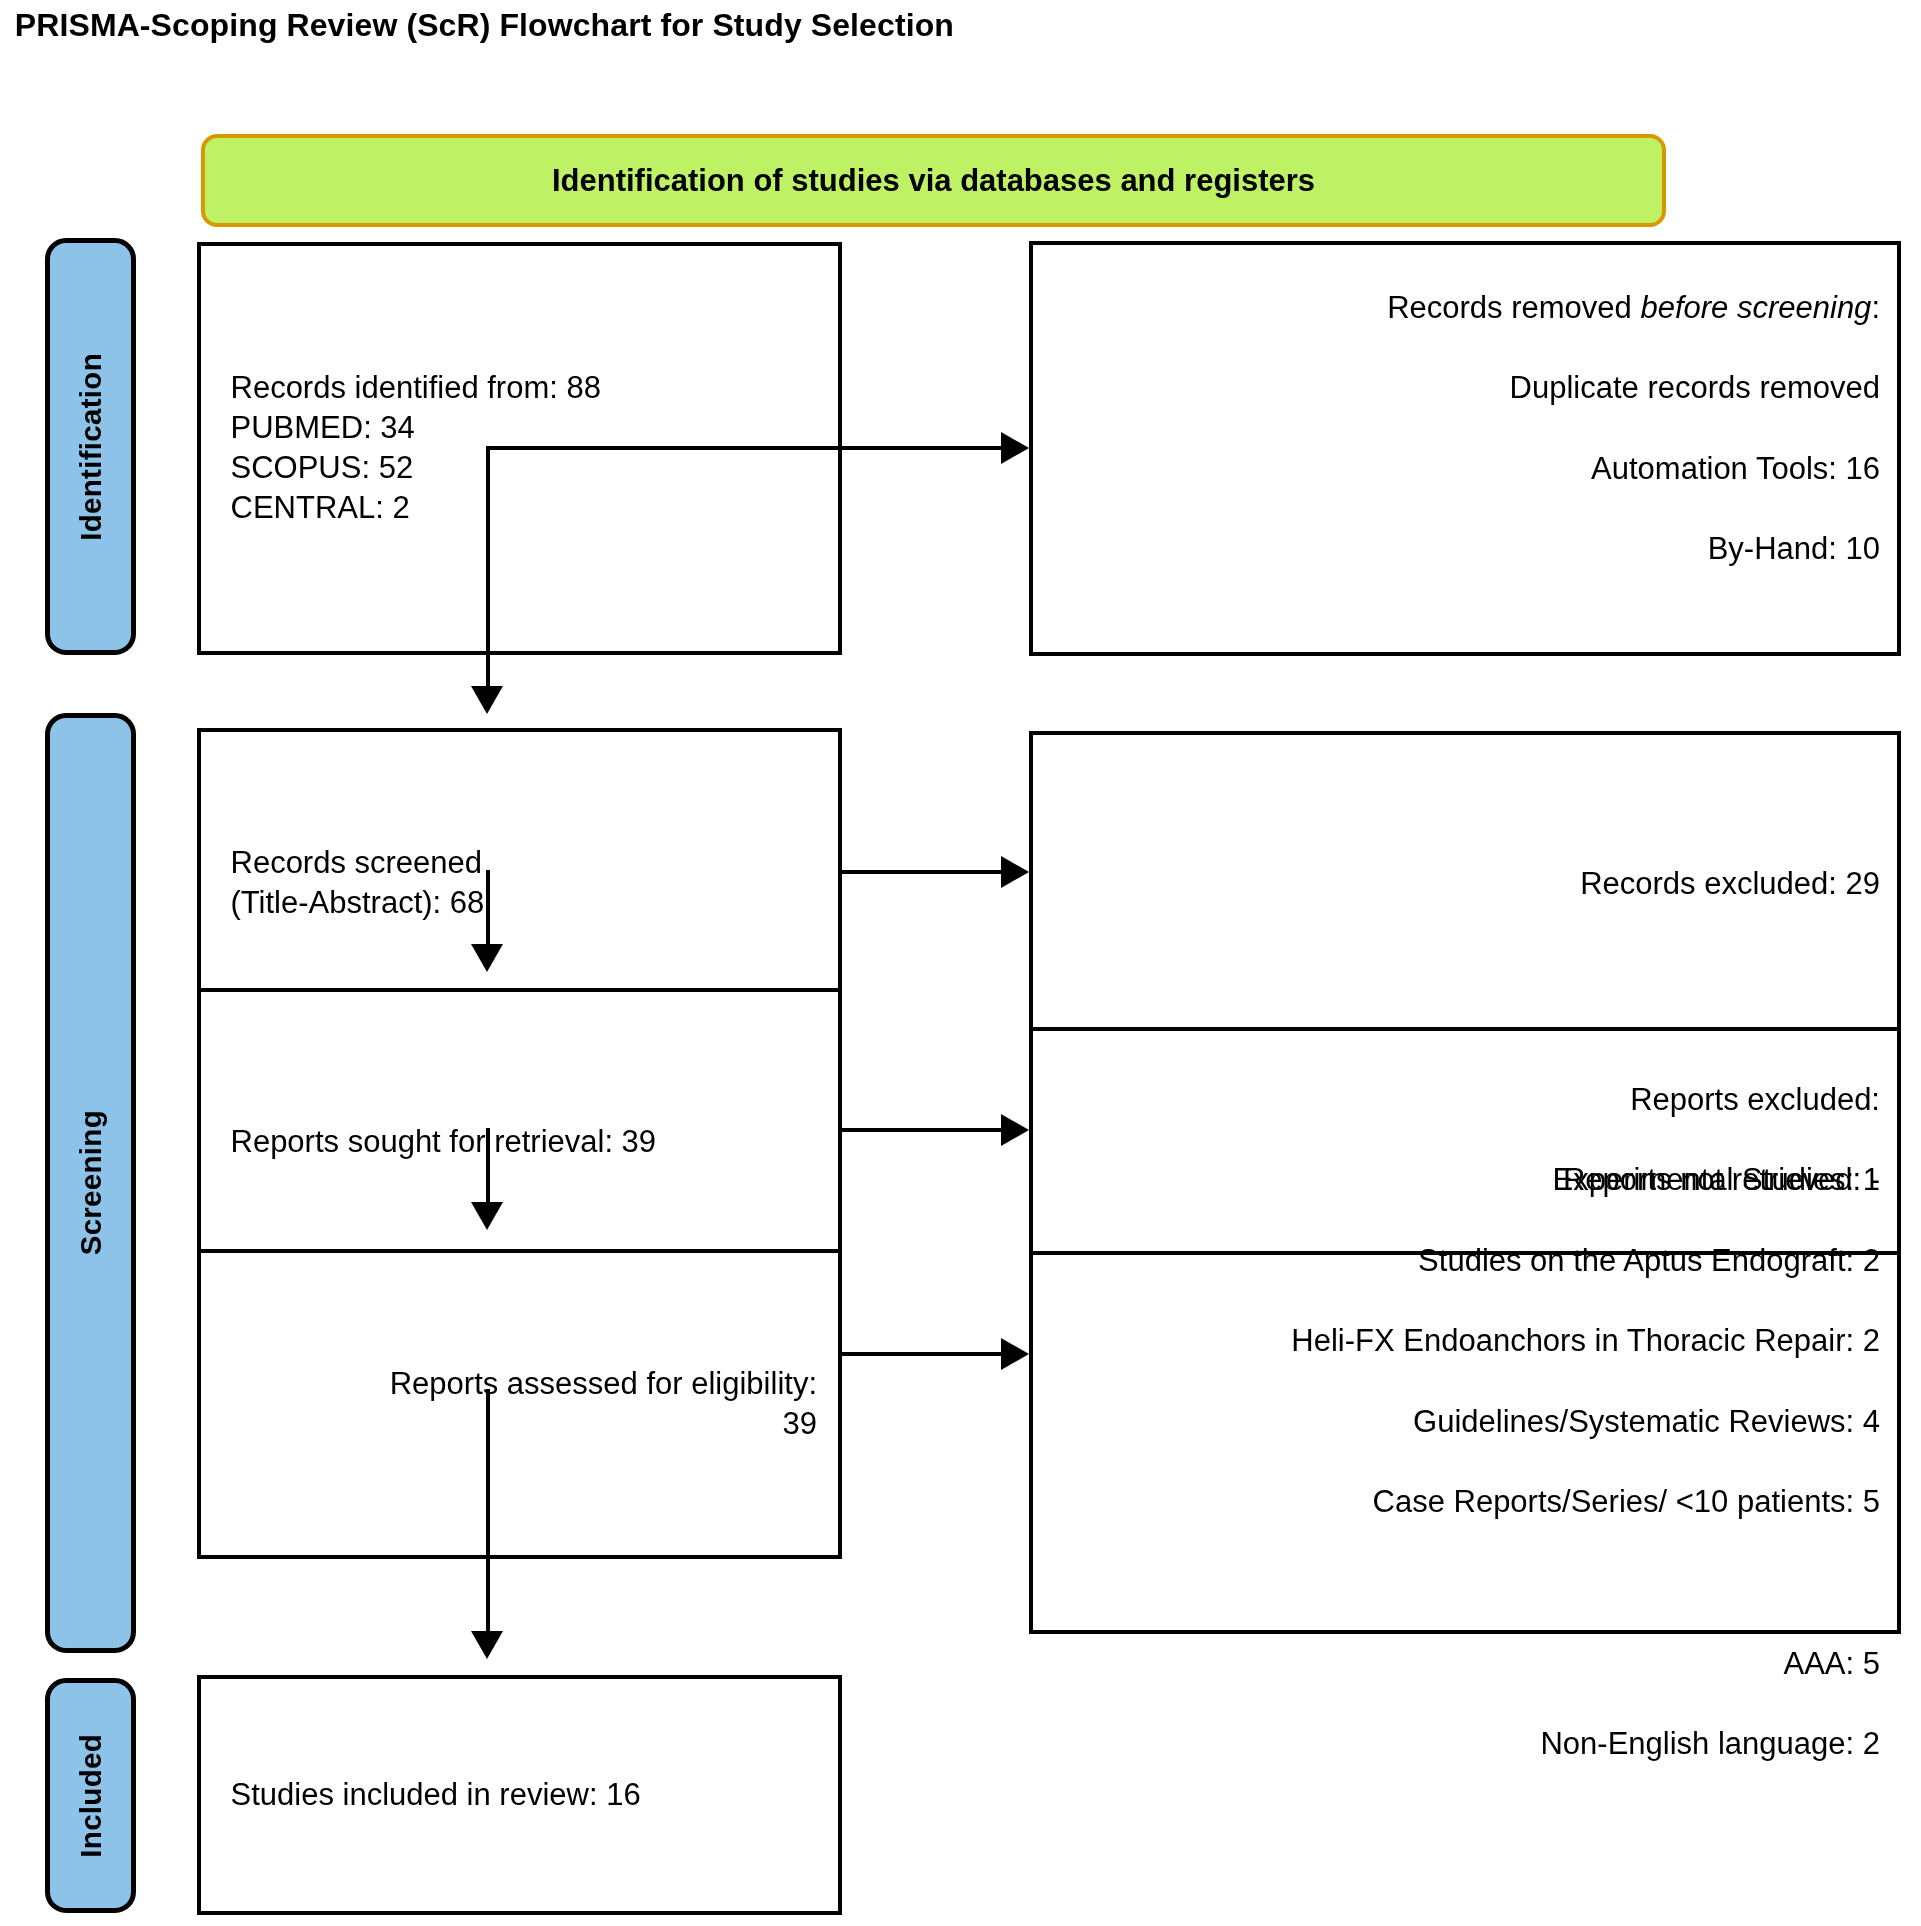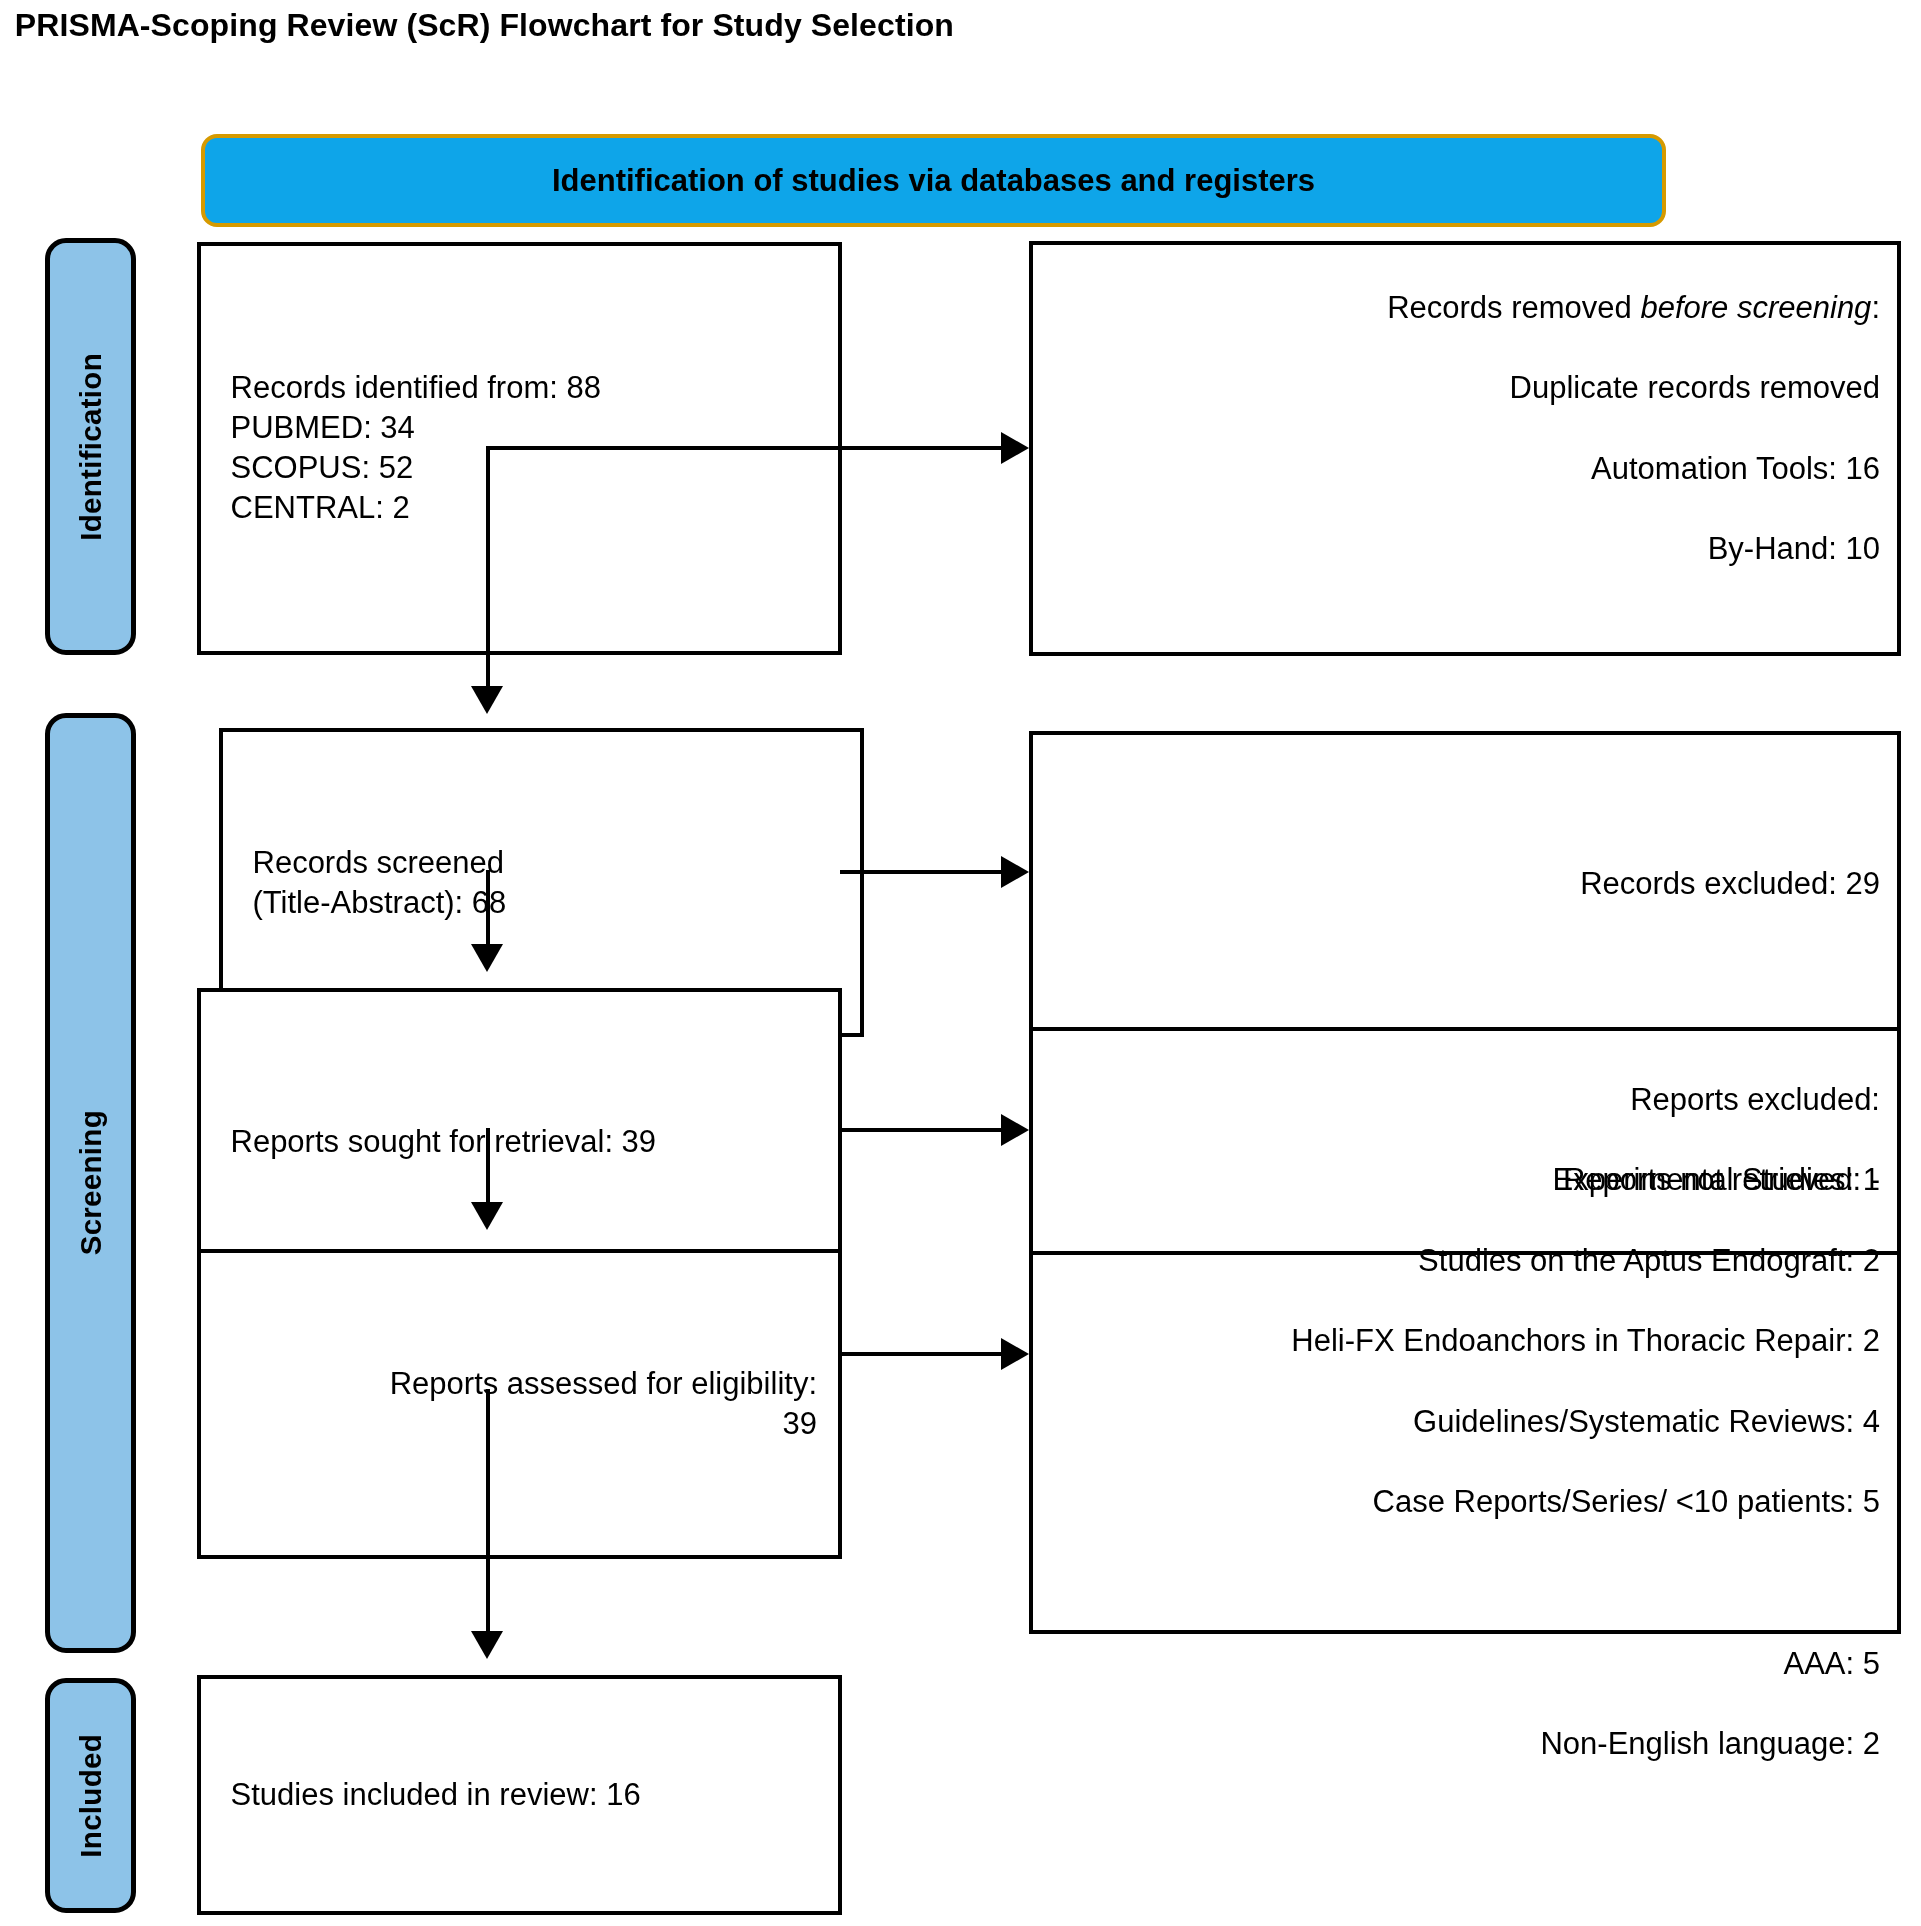--- a/index.html
+++ b/index.html
@@ -22,21 +22,21 @@
     writing-mode:vertical-rl;transform:rotate(180deg);
     font-size:29.5px;font-weight:bold;letter-spacing:0.3px;white-space:nowrap;
   }
   #stage-identification{top:238px;height:417px;}
   #stage-screening{top:713px;height:940px;}
   #stage-included{top:1678px;height:235px;}
 
   
   #banner{
     position:absolute;left:201px;top:134px;width:1465px;height:93px;
-    background:#0ea5e9;border:4.3px solid #D69A00;border-radius:16px;
+    background:#bef264;border:4.3px solid #D69A00;border-radius:16px;
     box-sizing:border-box;
     display:flex;align-items:center;justify-content:center;
     font-size:31px;font-weight:bold;
   }
 
   
   .box{
     position:absolute;background:#fff;border:4.9px solid #000;
     box-sizing:border-box;
   }
@@ -45,21 +45,21 @@
     font-size:31px;line-height:1.30;white-space:pre-wrap;
   }
   .box.vmid .txt{top:50%;transform:translateY(-50%);}
   .box.ctr .txt{text-align:right;left:21px;right:21px;}
 
   .L{left:197px;width:645px;}
   .R{left:1029px;width:872px;text-align:right;}
 
   #box-identified   {top:242px;  height:413px;}
   #box-removed      {top:241px;  height:415px;}
-  #box-screened     {top:728px; height:309px;margin-left:22px;}
+  #box-screened     {top:728px; height:309px;}
   #box-excluded-29  {top:731px; height:306px;}
   #box-sought       {top:988px; height:307px;}
   #box-notretrieved {top:991px; height:305px;margin-top:36px;}
   #box-assessed     {top:1249px; height:310px;}
   #box-excluded-big {top:1251px; height:383px;}
   #box-included     {top:1675px; height:240px;}
 
   .ind{display:inline-block;padding-left:34px;}
   .ital{font-style:italic;}
 

